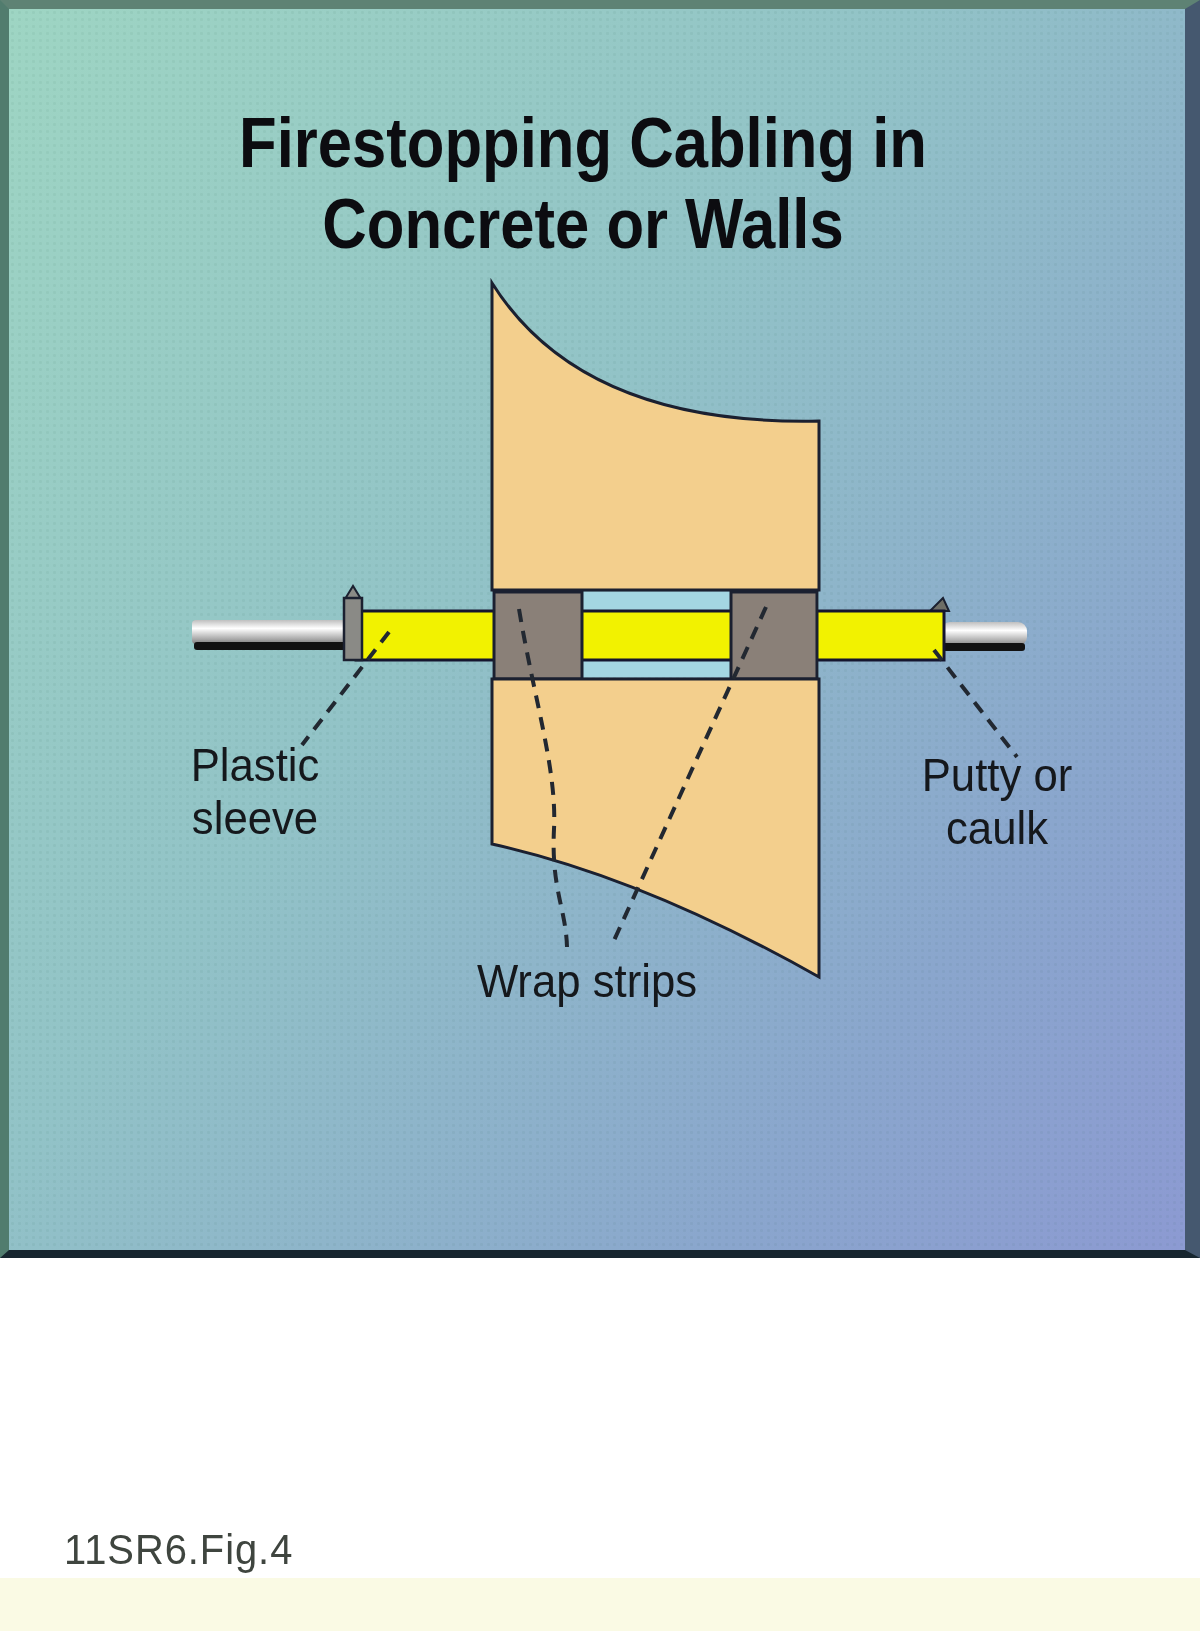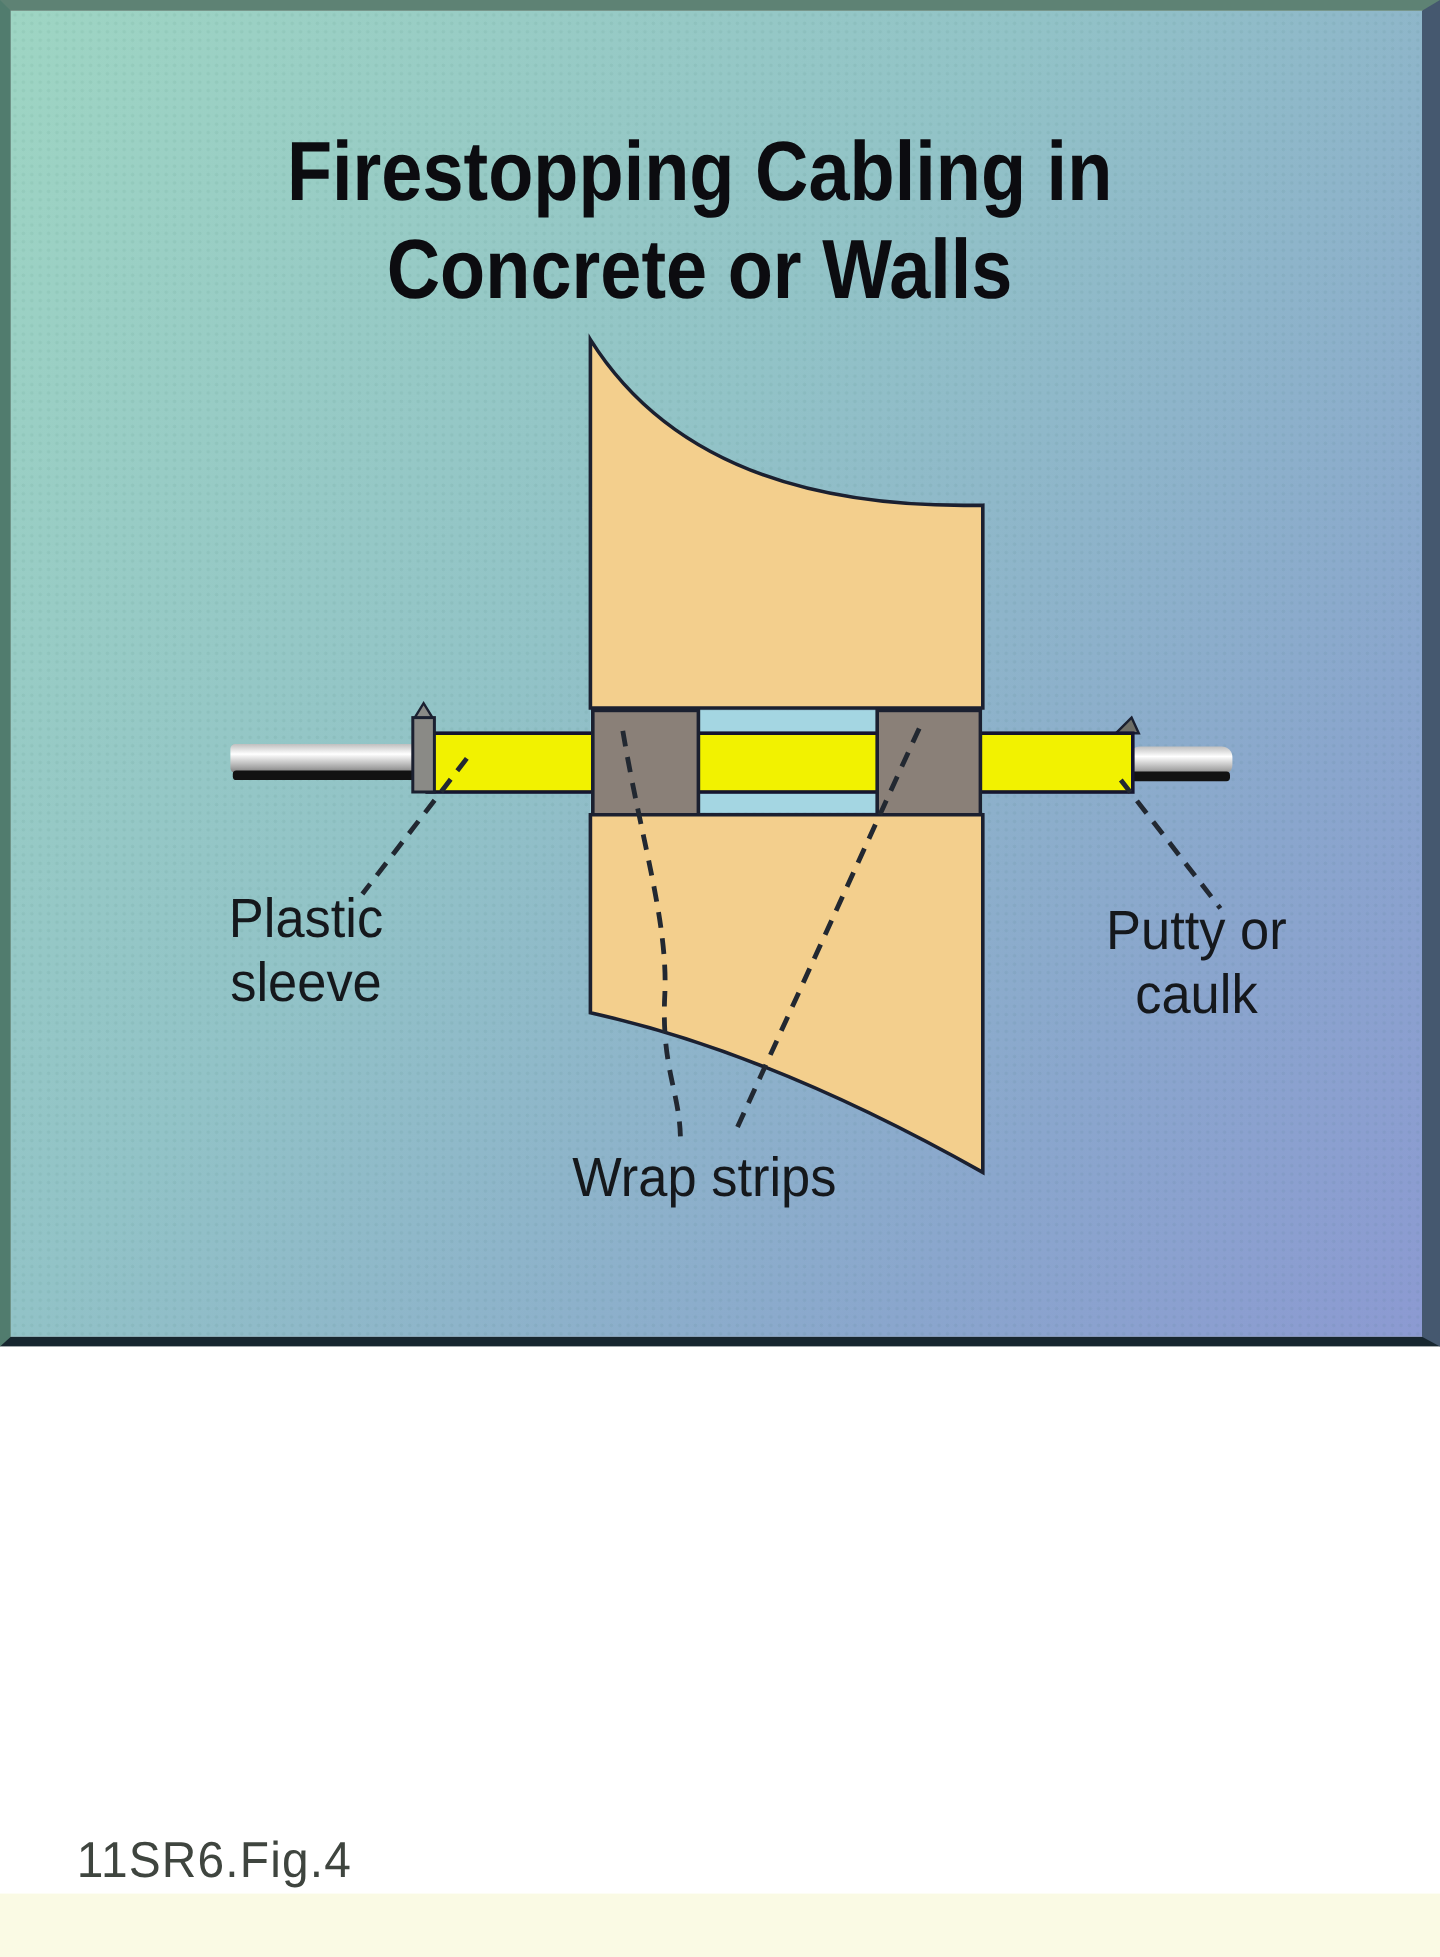--- a/index.html
+++ b/index.html
@@ -6,21 +6,21 @@
   .canvas{
     position:relative;
     width:1200px;height:1631px;
     overflow:hidden;
     font-family:"Liberation Sans", sans-serif;
     background:#ffffff;
   }
   
   .panel{
     position:absolute;left:0;top:0;
-    width:1200px;height:1122px;
+    width:1200px;height:1258px;
     box-sizing:border-box;
     border-top:9px solid #5e8274;
     border-left:9px solid #517c6e;
     border-right:15px solid #45586f;
     border-bottom:8px solid #17262f;
     background-image:
       radial-gradient(rgba(25,85,65,0.06) 1.2px, transparent 1.8px),
       linear-gradient(128deg,#9ed5c3 0%, #92c3c7 42%, #8aa6cd 78%, #8c9ad2 100%);
     background-size:7px 7px, 100% 100%;
   }

